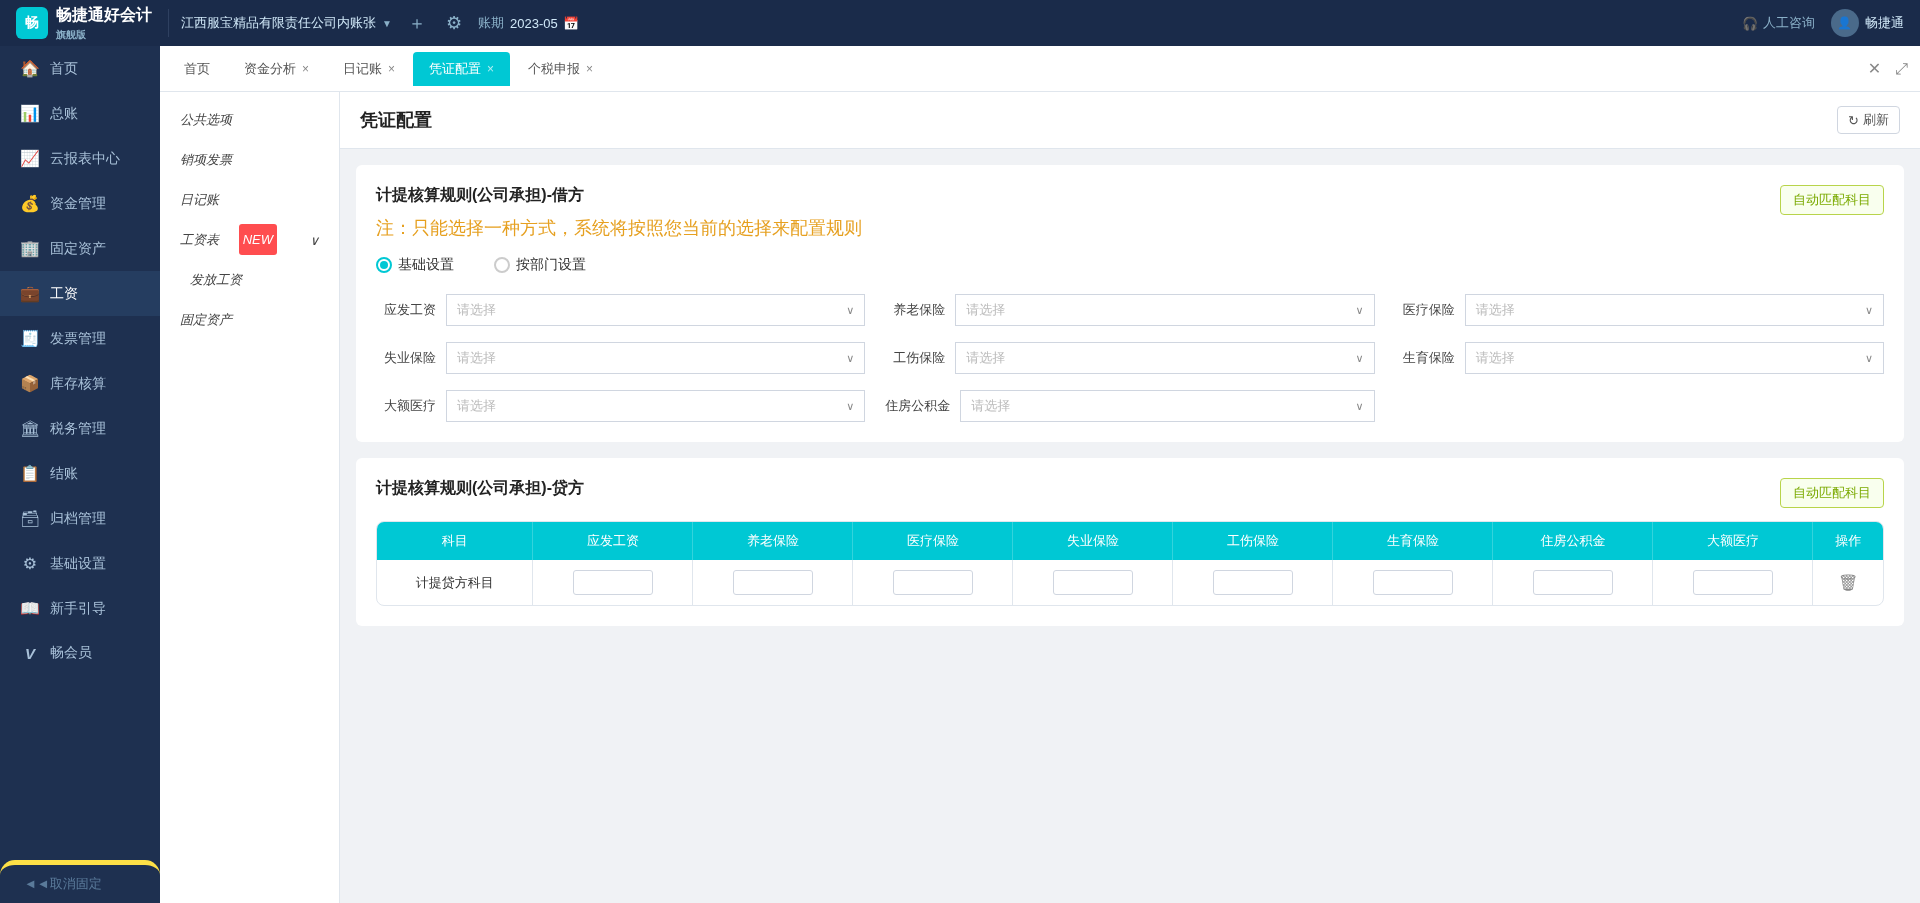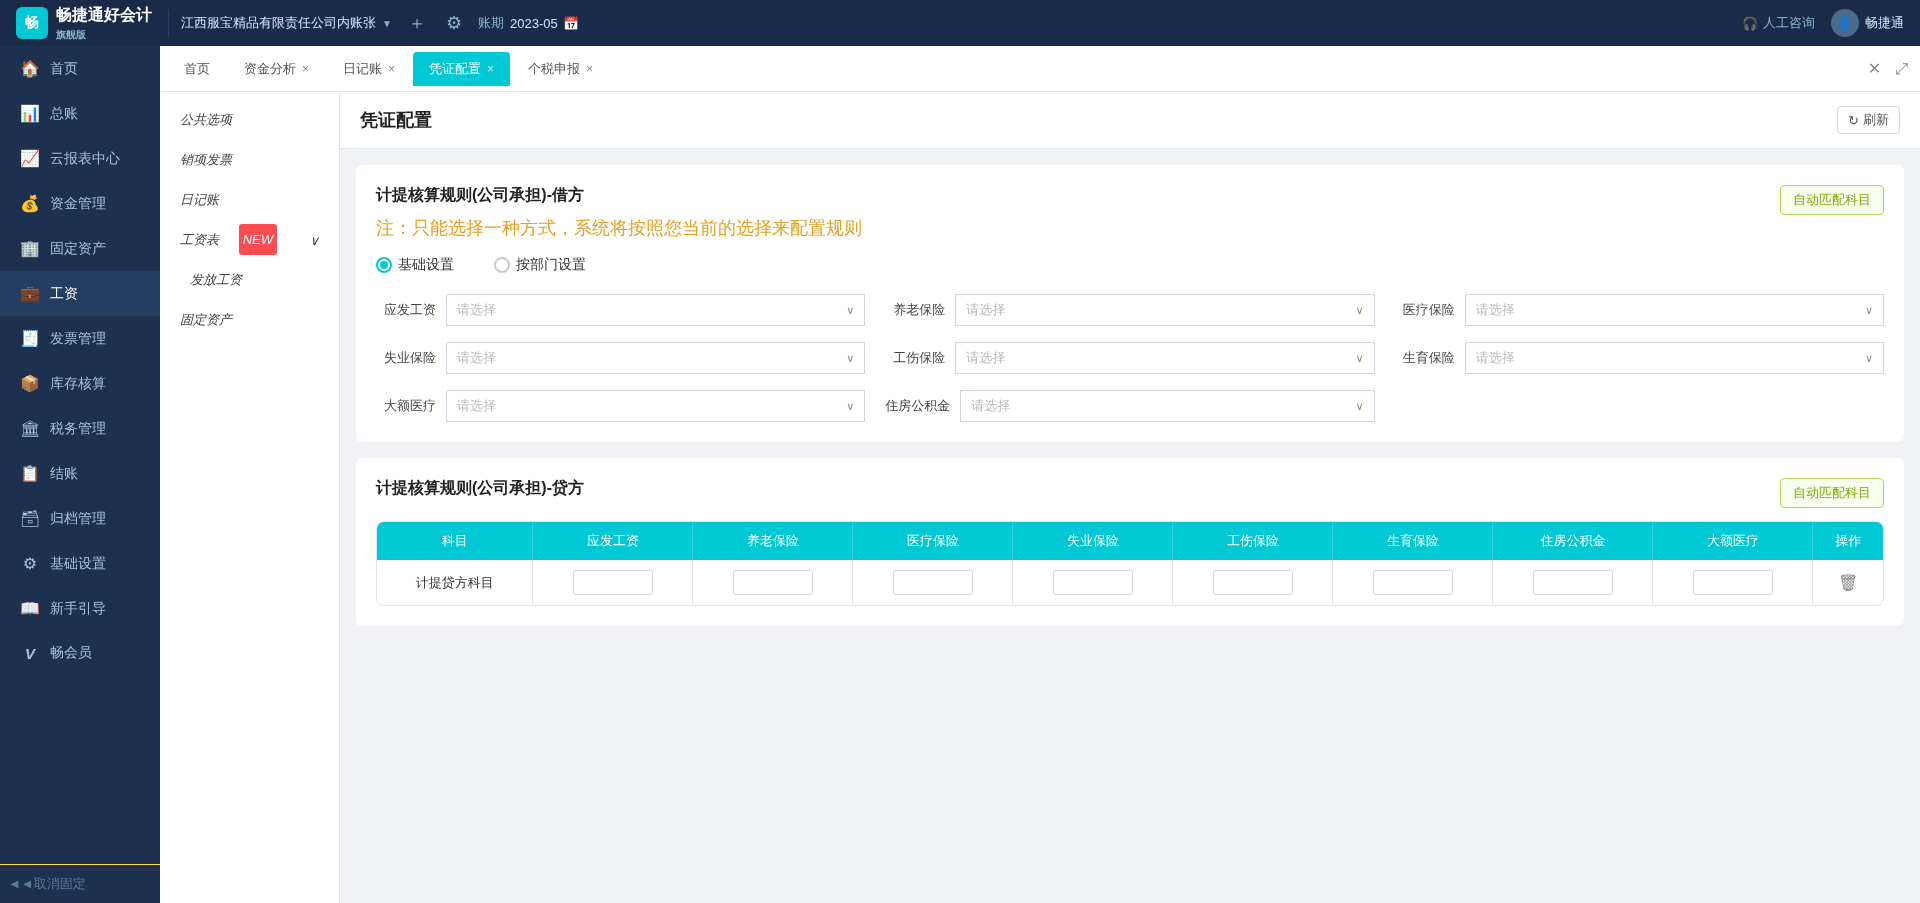--- a/index.html
+++ b/index.html
@@ -25,21 +25,21 @@
     .avatar { width: 28px; height: 28px; background: #4a6a8a; border-radius: 50%; display: flex; align-items: center; justify-content: center; color: #fff; font-size: 12px; }
 
     
     .main-layout { display: flex; flex: 1; overflow: hidden; }
 
     
     .sidebar { width: 160px; background: #1e3050; display: flex; flex-direction: column; flex-shrink: 0; }
     .sidebar-item { display: flex; align-items: center; gap: 10px; padding: 13px 20px; color: #a8c0d8; font-size: 14px; cursor: pointer; position: relative; }
     .sidebar-item.active { background: #253d60; color: #fff; }
     .sidebar-icon { font-size: 16px; width: 20px; text-align: center; }
-    .sidebar-bottom { margin-top: auto; padding: 10px 8px; color: #5a7a9a; font-size: 13px; cursor: pointer; display: flex; align-items: center; gap: 6px; border-top: 1px solid #fde047; }
+    .sidebar-bottom { margin-top: auto; padding: 10px 24px; color: #5a7a9a; font-size: 13px; cursor: pointer; display: flex; align-items: center; gap: 6px; border-top: 5px solid #fde047; border-radius: 15px; }
 
     
     .content-area { flex: 1; display: flex; flex-direction: column; overflow: hidden; }
 
     
     .tab-bar { background: #fff; display: flex; align-items: center; height: 46px; padding: 0 8px; border-bottom: 1px solid #e0e6ed; flex-shrink: 0; gap: 2px; }
     .tab { padding: 8px 16px; font-size: 13px; color: #555; cursor: pointer; border-radius: 4px 4px 0 0; display: flex; align-items: center; gap: 6px; white-space: nowrap; }
     .tab.active { background: #00c8d4; color: #fff; }
     .tab-close { font-size: 12px; opacity: 0.7; cursor: pointer; }
     .tab-actions { margin-left: auto; display: flex; gap: 6px; }

